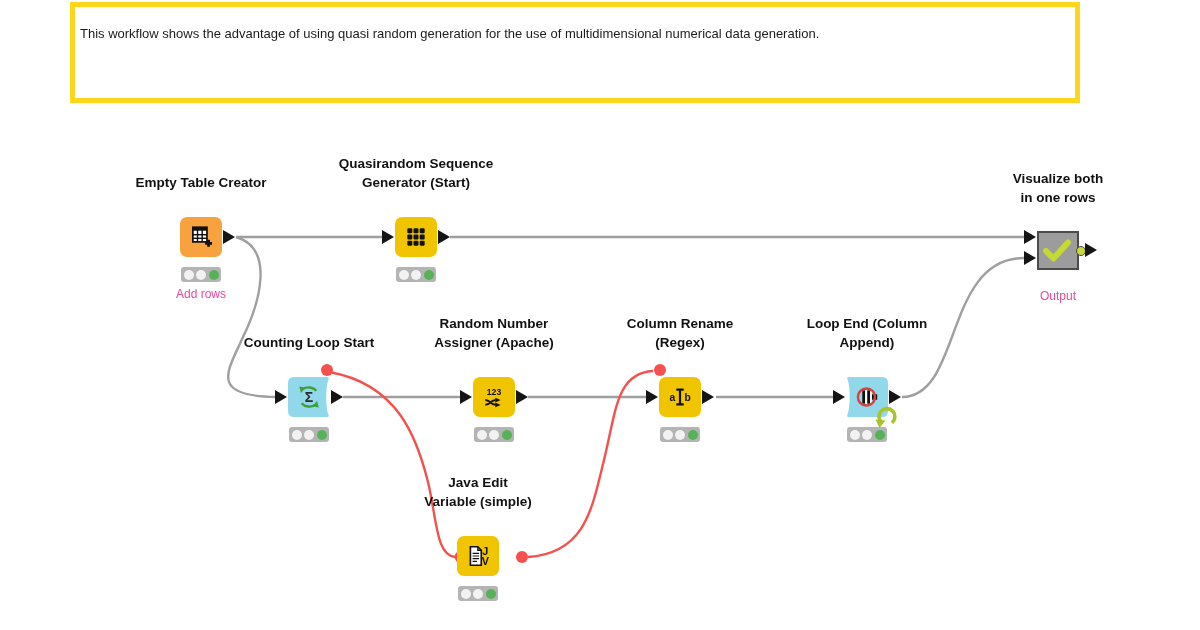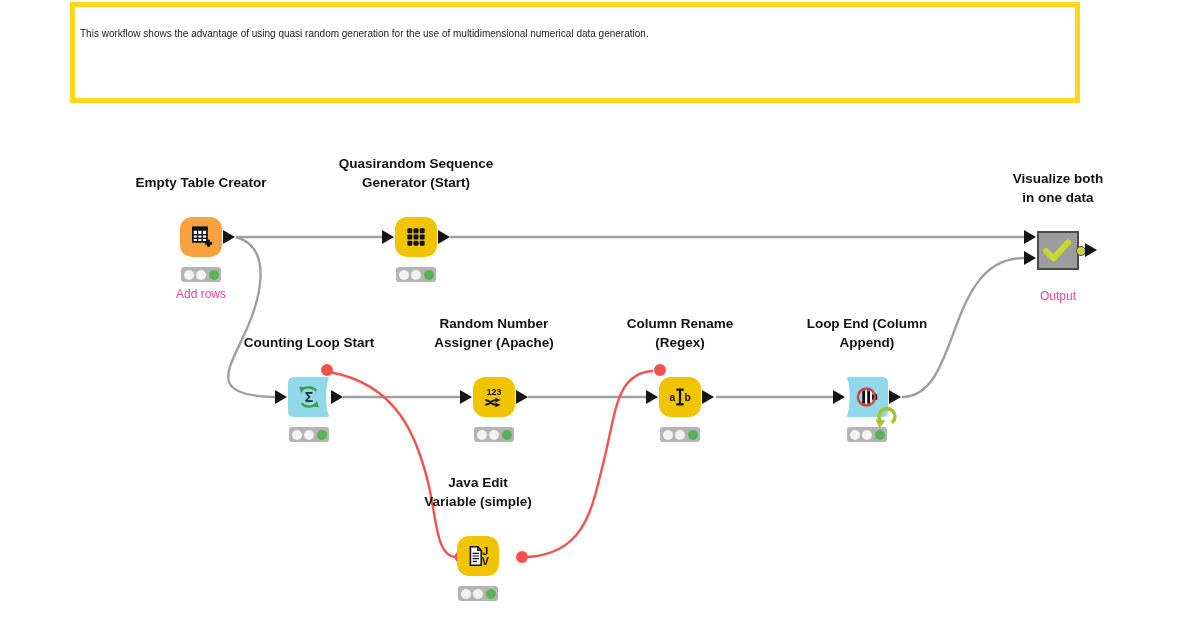--- a/index.html
+++ b/index.html
@@ -1,28 +1,28 @@
 <!DOCTYPE html>
 <html><head>
 <meta charset="utf-8">
 <style>
   html,body{margin:0;padding:0;background:#fff;}
   #canvas{position:relative;width:1200px;height:630px;background:#fff;overflow:hidden;
           font-family:"Liberation Sans",sans-serif;}
   
   .annotation{position:absolute;left:70px;top:2px;width:1010px;height:101px;
     border:5px solid #FFD61C;background:#fff;box-sizing:border-box;}
-  .annotation p{margin:0;padding:17px 8px 0 5px;font-size:10px;color:#1b1b1b;line-height:19px;}
+  .annotation p{margin:0;padding:17px 8px 0 5px;font-size:13px;color:#1b1b1b;line-height:19px;}
   
   svg.wires{position:absolute;left:0;top:0;z-index:1;}
   .wire{fill:none;stroke:#9F9F9F;stroke-width:2.4px;}
   .fwire{fill:none;stroke:#F4514E;stroke-width:2.4px;}
   
   .node{position:absolute;width:42px;height:28px;z-index:2;}
-  .body{position:relative;width:42px;height:40px;border-radius:12px;
+  .body{position:relative;width:42px;height:40px;border-radius:7px;
         display:flex;align-items:center;justify-content:center;}
   .body.orange{background:#F7A23E;}
   .body.yellow{background:#F1C400;}
   .body.blue{background:none;border-radius:0;}
   .body.gray{background:#9C9C9C;border:2px solid #4B4B4B;border-radius:0;
              width:42px;height:39px;box-sizing:border-box;}
   .body svg.shape{position:absolute;left:0;top:0;}
   .body svg.icon{position:relative;z-index:1;}
   .nl{position:absolute;bottom:53px;left:50%;transform:translateX(-50%);
       white-space:nowrap;text-align:center;font-weight:bold;font-size:13.5px;
@@ -239,21 +239,21 @@
     <div class="tl">
         <i></i>
         <i></i>
         <i class="g"></i>
       </div>
   </div>
 
   <div class="node" style="left:1037px;top:231px;">
     <div class="nl" style="bottom:52px;">
         <span>Visualize both</span>
-        <span>in one data</span>
+        <span>in one rows</span>
       </div>
     <div class="body gray">
       <svg class="icon" width="38" height="35" viewBox="0 0 38 35">
         <path d="M7,18 L14.5,25.5 L29,9.5" fill="none" stroke="#C6D832" stroke-width="6" stroke-linecap="round" stroke-linejoin="round"></path>
       </svg>
     </div>
     <div class="p pin1"></div>
     <div class="p pin2"></div>
     <div class="outdot"></div>
     <div class="p outtri"></div>

